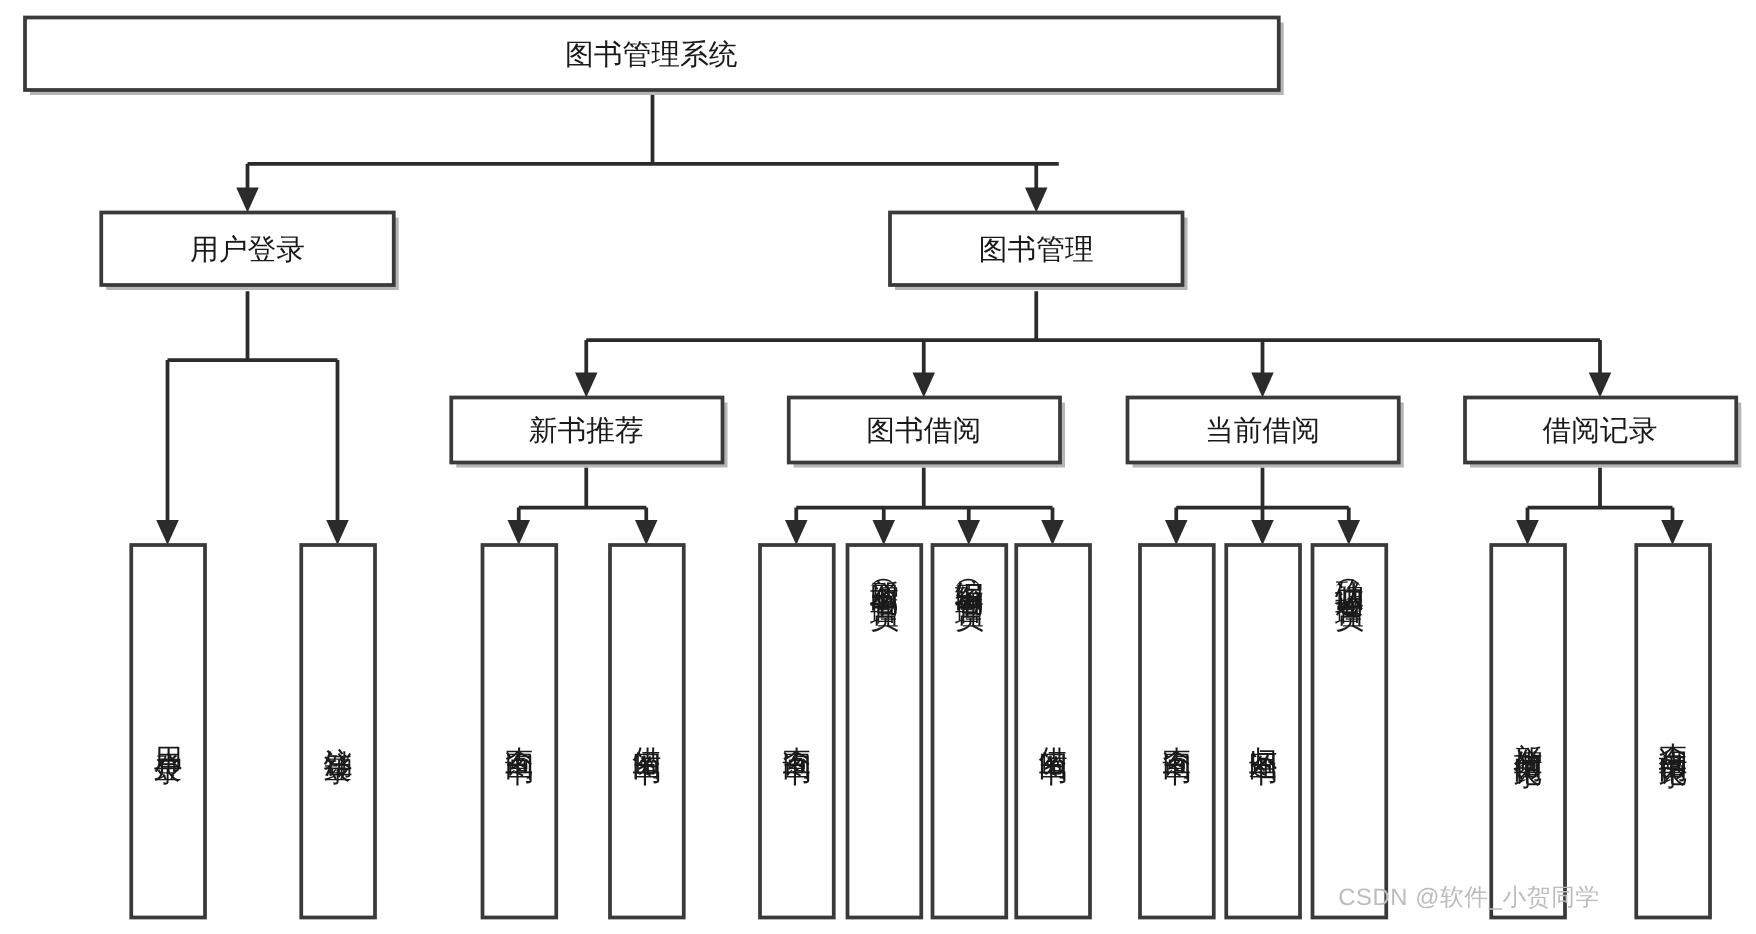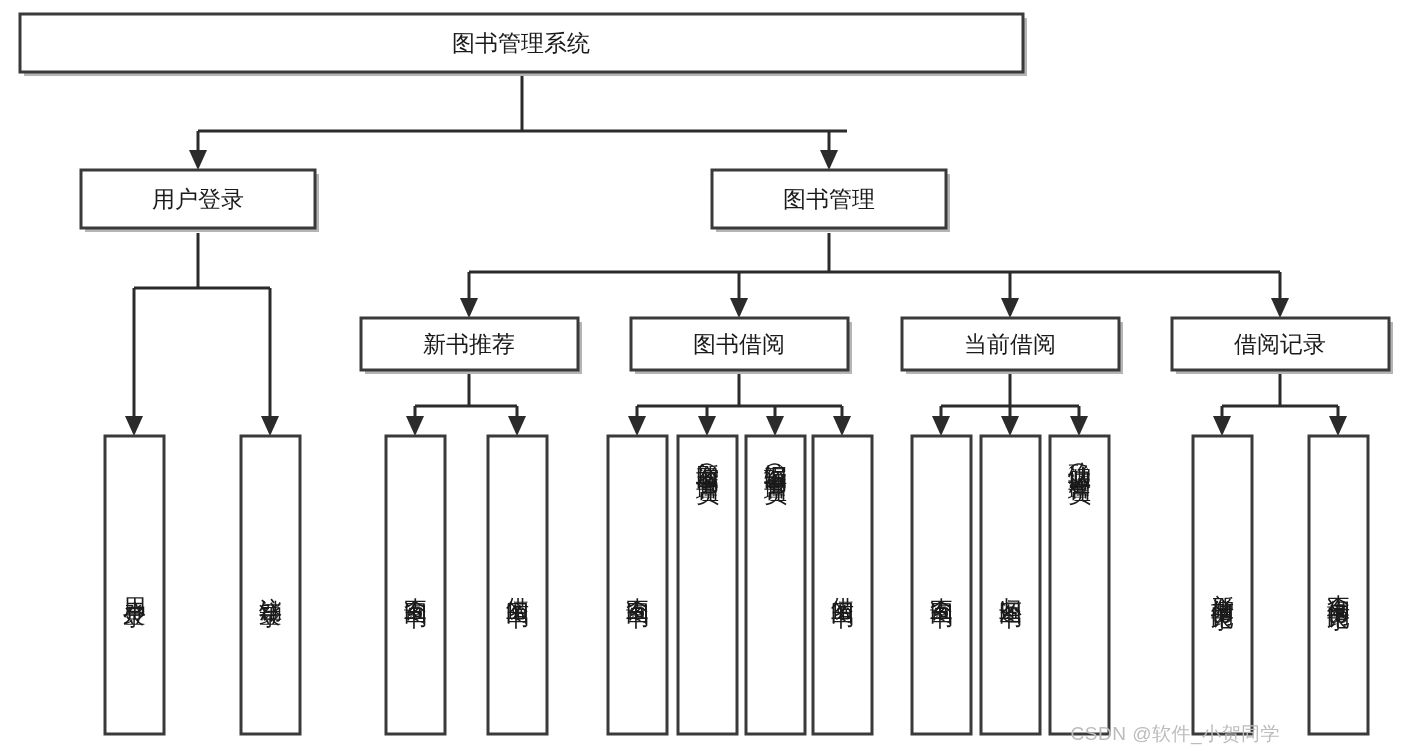--- a/index.html
+++ b/index.html
@@ -67,21 +67,21 @@
     font-size: 23px;
     color: #1a1a1a;
     letter-spacing: 3px;
     line-height: 1;
     white-space: nowrap;
     text-align: center;
   }
   .watermark {
     position: absolute;
     right: 14px;
-    bottom: 0;
+    bottom: 16px;
     font-family: "Liberation Sans", "DejaVu Sans", sans-serif;
     font-size: 19px;
     color: #bcbcbc;
     letter-spacing: 0.5px;
     white-space: nowrap;
     text-align: center;
   }
 </style>
 </head>
 <body>

